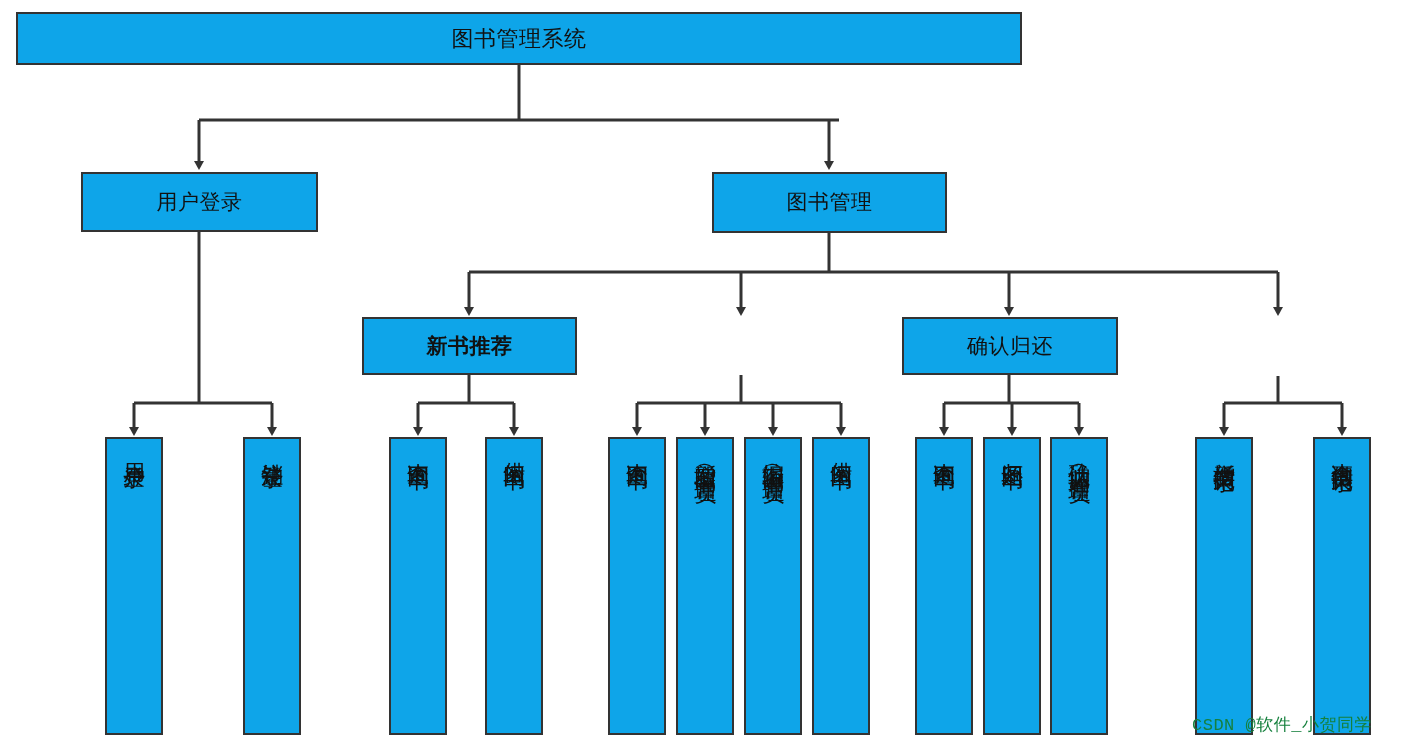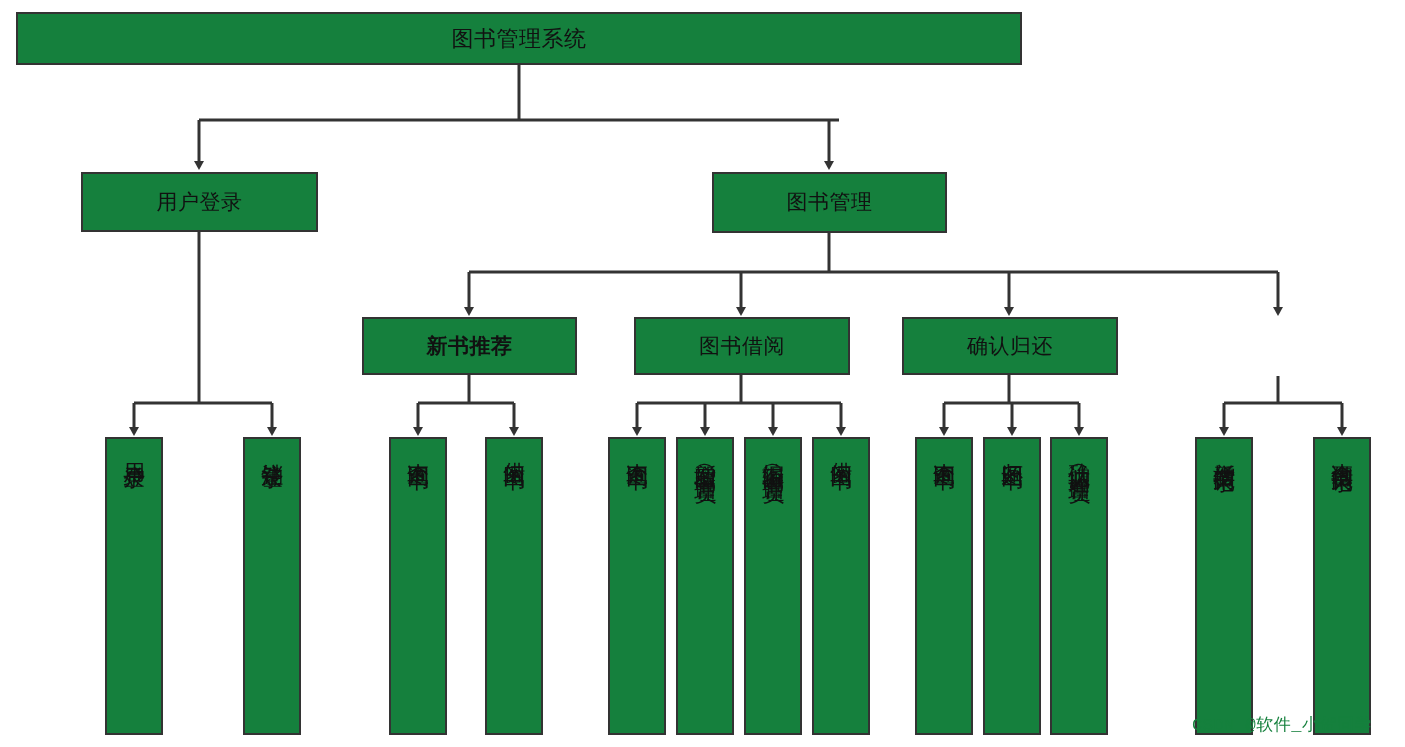--- a/index.html
+++ b/index.html
@@ -22,21 +22,21 @@
     position: absolute;
     left: 0;
     top: 0;
     width: 1405px;
     height: 747px;
     pointer-events: none;
   }
   .node {
     position: absolute;
     box-sizing: border-box;
-    background: #15803d;
+    background: #0ea5e9;
     border: 2px solid #333333;
     display: flex;
     align-items: center;
     justify-content: center;
     color: #111111;
     z-index: 2;
   }
   .node .lbl {
     display: block;
     text-align: center;
@@ -143,23 +143,20 @@
   </div>
 
   <div class="node h-node" style="left:712px; top:172px; width:235px; height:61px;">
     <span class="lbl">图书管理</span>
   </div>
 
   <div class="node h-node" style="left:362px; top:317px; width:215px; height:58px;font-weight:bold;">
     <span class="lbl">新书推荐</span>
   </div>
 
-  <div class="node h-node" style="left:634px; top:317px; width:216px; height:58px;">
-    <span class="lbl">图书借阅</span>
-  </div>
 
   <div class="node h-node" style="left:902px; top:317px; width:216px; height:58px;">
     <span class="lbl">确认归还</span>
   </div>
 
 
   <div class="node v-node" style="left:105px; top:437px; width:58px; height:298px;">
     <span class="lbl">用户登录</span>
   </div>
 

